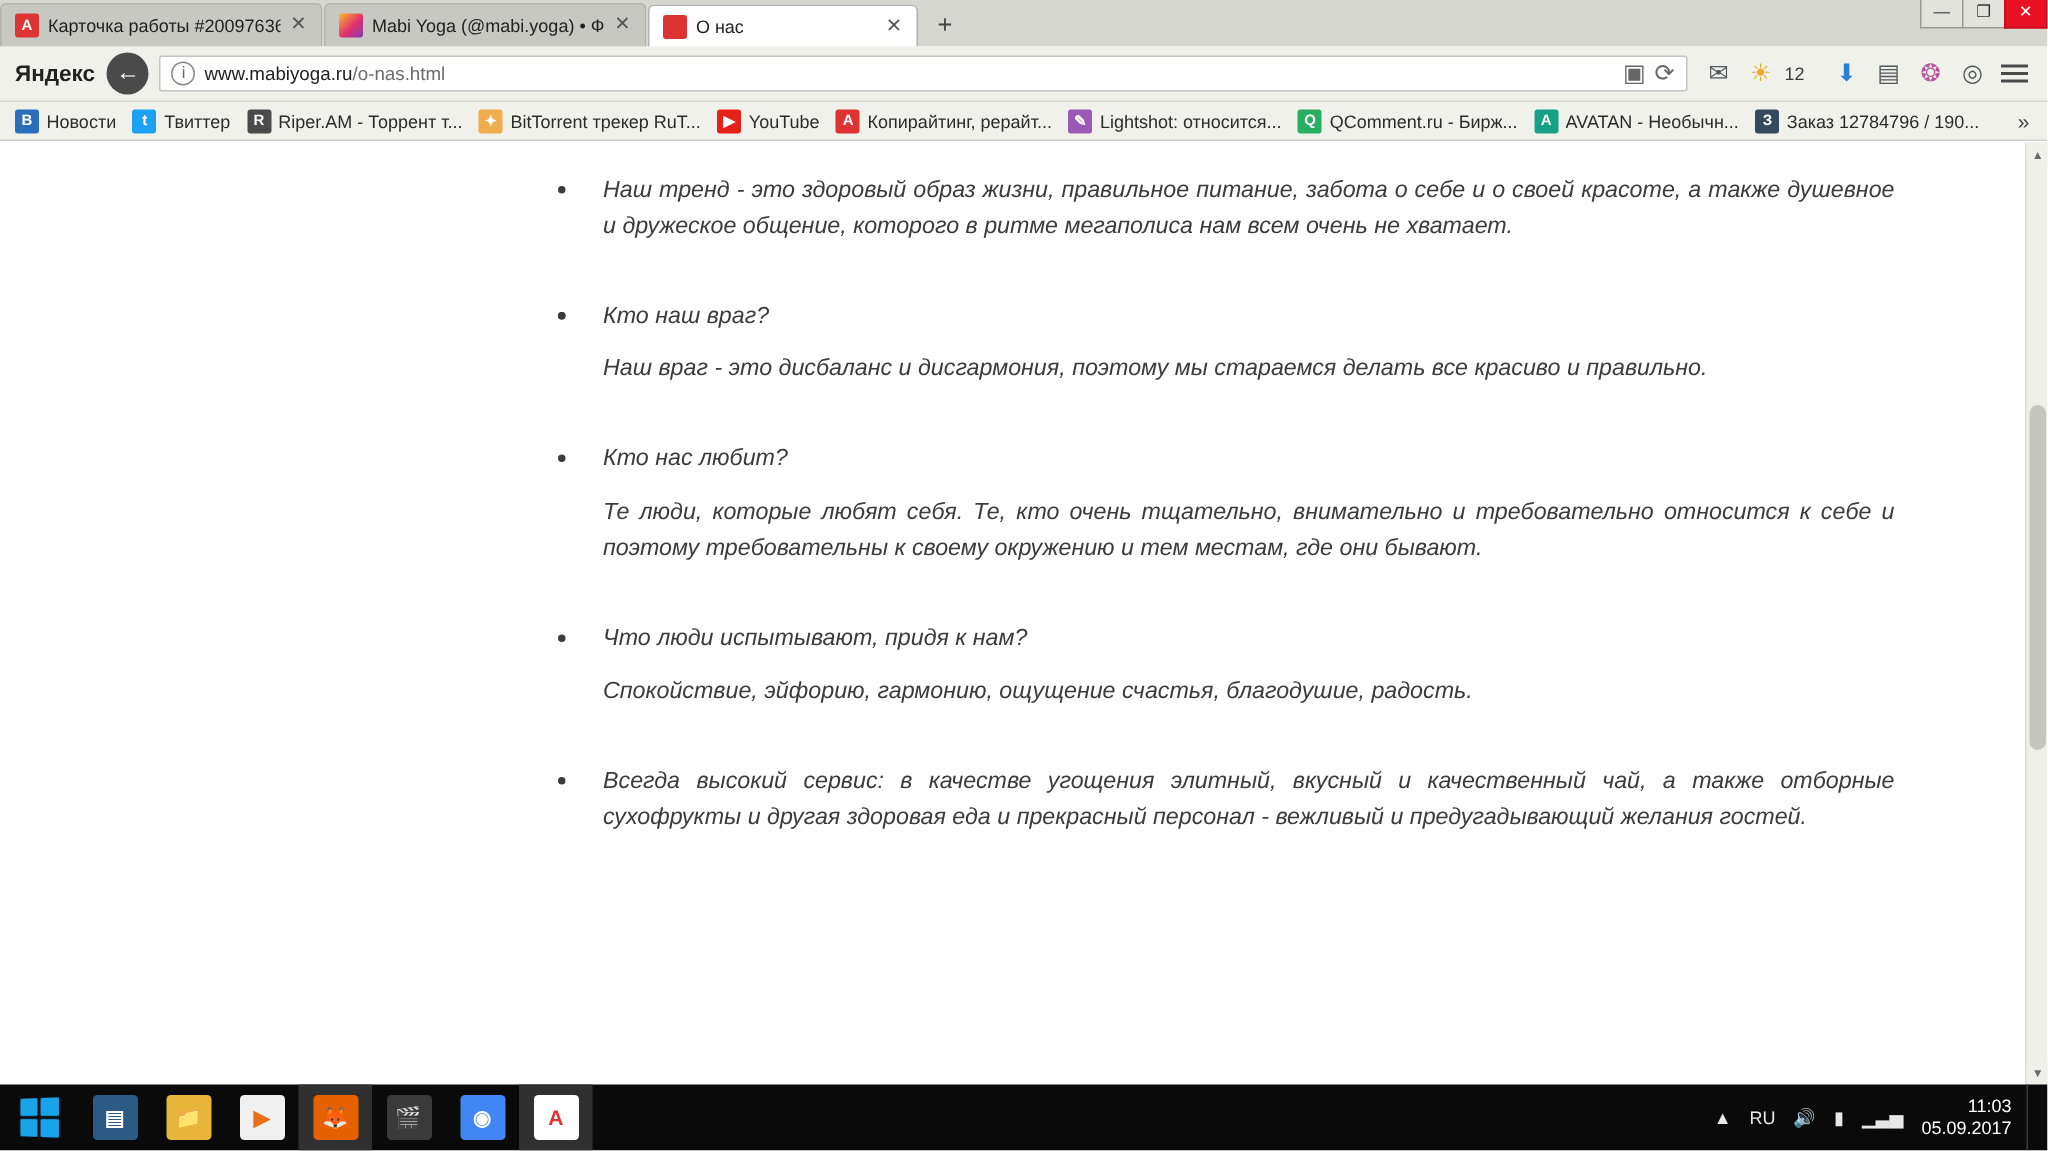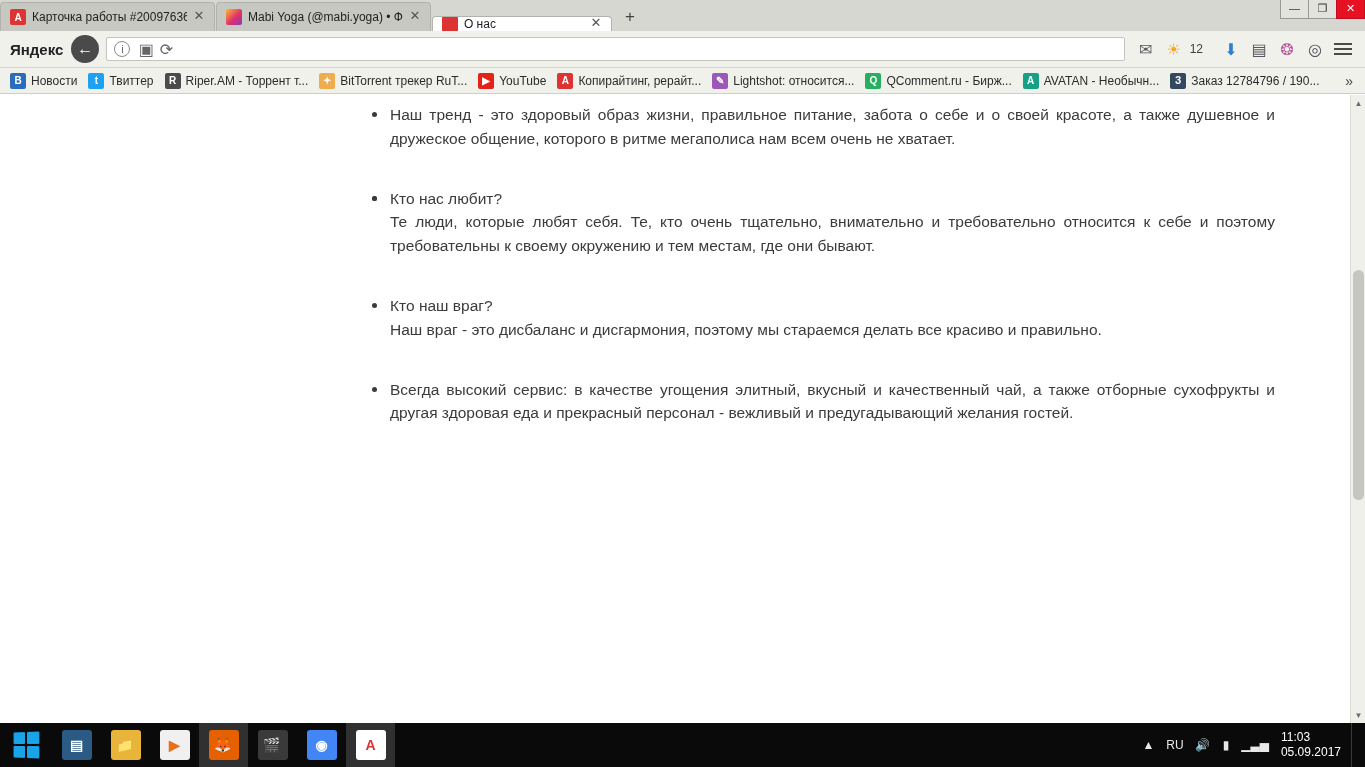--- a/index.html
+++ b/index.html
@@ -38,21 +38,21 @@
     border-radius: 4px 4px 0 0;
     margin-right: 1px;
     max-width: 215px;
     min-width: 180px;
     overflow: hidden;
     white-space: nowrap;
   }
   .tab.active {
     background: #ffffff;
     border-color: #b3b3ad;
-    height: 15px;
+    height: 28px;
     z-index: 3;
   }
   .tab .favicon {
     width: 16px; height: 16px;
     flex: 0 0 16px;
     margin-right: 6px;
     border-radius: 2px;
     display: flex; align-items: center; justify-content: center;
     font-size: 10px; font-weight: bold; color: #fff;
     overflow: hidden;
@@ -237,21 +237,21 @@
     margin-bottom: 36px;
   }
   ul.bullets > li:before {
     content: "";
     position: absolute;
     left: 2px; top: 9px;
     width: 5px; height: 5px;
     background: #3b3b3b;
     border-radius: 50%;
   }
-  ul.bullets > li p { margin: 0; }
+  ul.bullets > li p { margin: 12px; font-style: italic; }
 
   
   .scrollbar {
     position: absolute; right: 0; top: 95px;
     width: 15px; height: 628px;
     background: #f0f0eb;
     border-left: 1px solid #dedad3;
   }
   .sb-arrow {
     width: 15px; height: 16px;
@@ -310,20 +310,21 @@
     padding-right: 6px;
   }
   .tray .trayitem {
     padding: 0 6px;
     font-size: 12px;
     color: #e8e8e8;
     display: flex; align-items: center;
     height: 44px;
   }
   .clock {
+    text-align: right;
     font-size: 12px;
     line-height: 15px;
     color: #fff;
     padding: 0 10px 0 6px;
   }
   .showdesktop {
     width: 8px; height: 44px;
     border-left: 1px solid #3a3a3a;
   }
 </style>
@@ -355,20 +356,21 @@
       <div class="winbtn">❐</div>
       <div class="winbtn close">✕</div>
     </div>
   </div>
 
   <div class="navbar">
     <div style="font-size:15px;color:#222;font-weight:bold;padding:0 8px 0 2px;">Яндекс</div>
     <div class="navbtn back">←</div>
     <div class="urlbar">
       <span class="info-ic">i</span>
+      <span class="url-text"><b>www.mabiyoga.ru</b><span>/o-nas.html</span></span>
       <span class="endicon">▣</span>
       <span class="endicon">⟳</span>
     </div>
     <div class="navicons">
       <div class="navicon">✉</div>
       <div class="navicon" style="color:#f5a623">☀</div>
       <div class="badge-count">12</div>
       <div class="navicon" style="color:#2d7fd3">⬇</div>
       <div class="navicon">▤</div>
       <div class="navicon" style="color:#b5539c">❂</div>
@@ -430,26 +432,30 @@
   <div class="viewport">
     <div class="page">
       <div class="content">
         <ul class="bullets">
           <li>
             <p>Наш тренд - это здоровый образ жизни, правильное питание, забота о себе и о своей красоте, а также душевное и дружеское общение, которого в ритме мегаполиса нам всем очень не хватает.</p>
           </li>
           <li>
           </li>
           <li>
+            <p>Кто наш враг?</p>
+            <p>Наш враг - это дисбаланс и дисгармония, поэтому мы стараемся делать все красиво и правильно.</p>
+          </li>
+          <li>
             <p>Кто нас любит?</p>
             <p>Те люди, которые любят себя. Те, кто очень тщательно, внимательно и требовательно относится к себе и поэтому требовательны к своему окружению и тем местам, где они бывают.</p>
           </li>
           <li>
-            <p>Кто наш враг?</p>
-            <p>Наш враг - это дисбаланс и дисгармония, поэтому мы стараемся делать все красиво и правильно.</p>
+            <p>Что люди испытывают, придя к нам?</p>
+            <p>Спокойствие, эйфорию, гармонию, ощущение счастья, благодушие, радость.</p>
           </li>
           <li>
             <p>Всегда высокий сервис: в качестве угощения элитный, вкусный и качественный чай, а также отборные сухофрукты и другая здоровая еда и прекрасный персонал - вежливый и предугадывающий желания гостей.</p>
           </li>
         </ul>
       </div>
     </div>
   </div>
 
   <div class="scrollbar">

